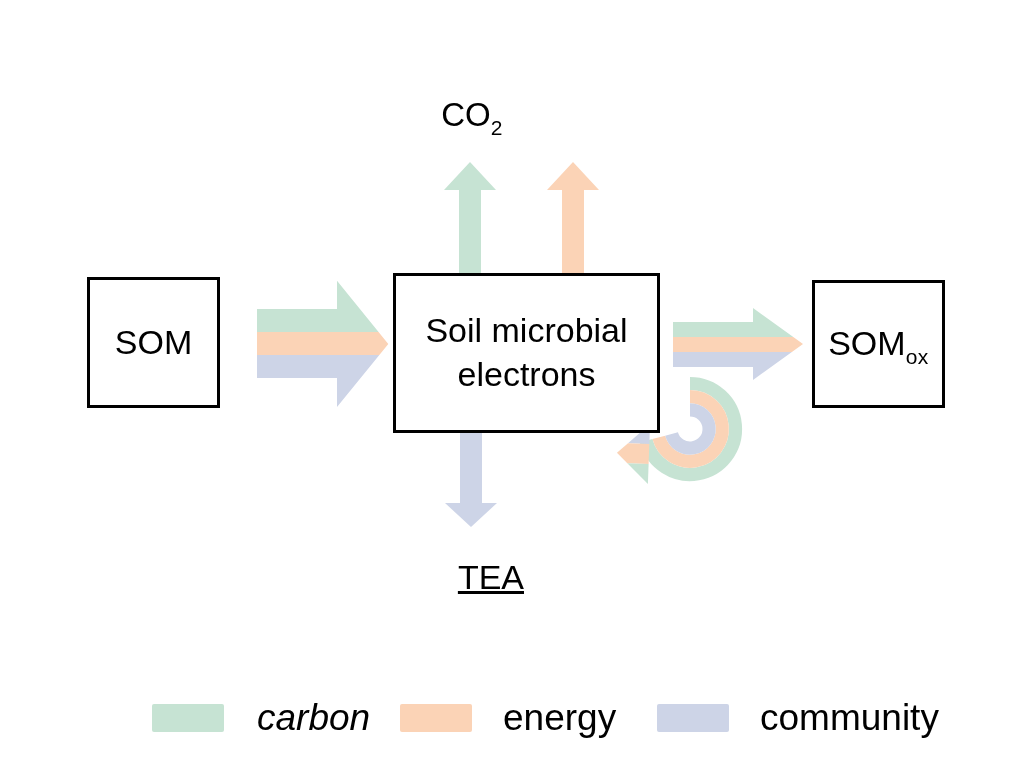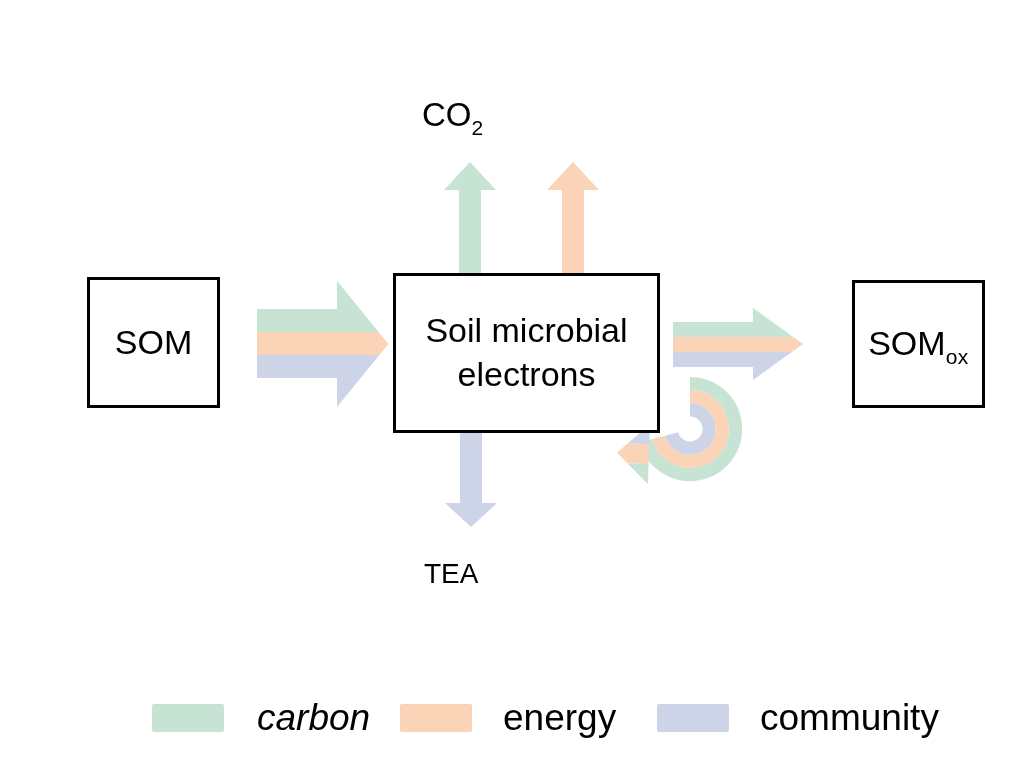--- a/index.html
+++ b/index.html
@@ -23,27 +23,27 @@
 
   
   .node{
     position:absolute;border:3px solid var(--outline,#000);
     background:#ffffff;box-sizing:border-box;
     display:flex;align-items:center;justify-content:center;
     text-align:center;font-size:34px;line-height:1.28;
   }
   #node-som{left:87px;top:277px;width:133px;height:131px;}
   #node-community{left:393px;top:273px;width:267px;height:160px;}
-  #node-somox{left:812px;top:280px;width:133px;height:128px;margin-left:40px;}
+  #node-somox{left:812px;top:280px;width:133px;height:128px;}
   .subscript{font-size:21px;position:relative;top:9px;letter-spacing:0.5px;}
 
   
   .float-label{position:absolute;font-size:33px;}
-  #label-co2{left:422px;top:96px;width:100px;}
-  #label-tea{left:424px;top:558px;width:100px;text-align:left;font-size:28px;}
+  #label-co2{left:422px;top:96px;width:100px;text-align:center;}
+  #label-tea{left:424px;top:558px;width:100px;text-align:right;font-size:34px;text-decoration:underline;}
 
   
   .swatch{position:absolute;top:704px;width:72px;height:28px;border-radius:2px;}
   #sw-carbon{left:152px;background:var(--carbon);}
   #sw-energy{left:400px;background:var(--energy);}
   #sw-electrons{left:657px;background:var(--electrons);}
   .legend-label{position:absolute;top:699px;font-size:37px;line-height:1;}
   #ll-carbon{left:257px;font-style:italic;}
   #ll-energy{left:503px;}
   #ll-electrons{left:760px;}

